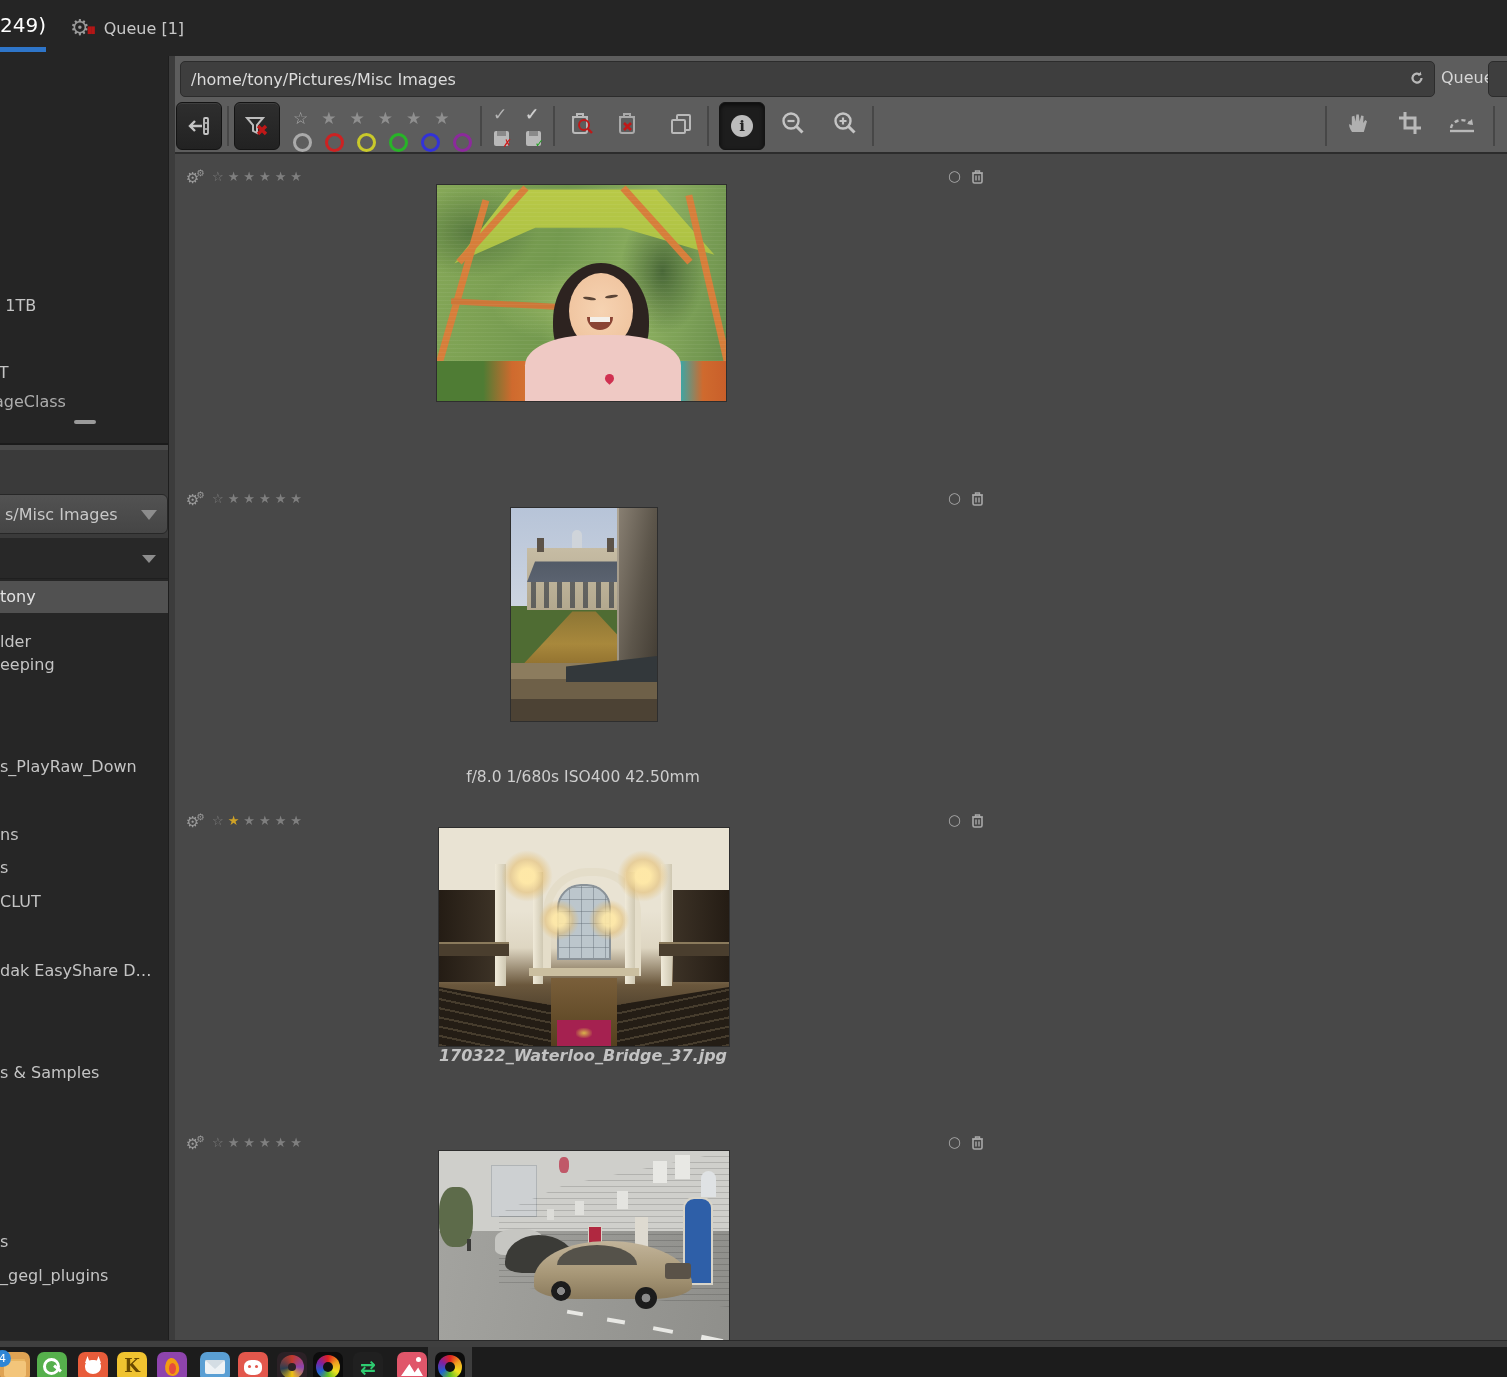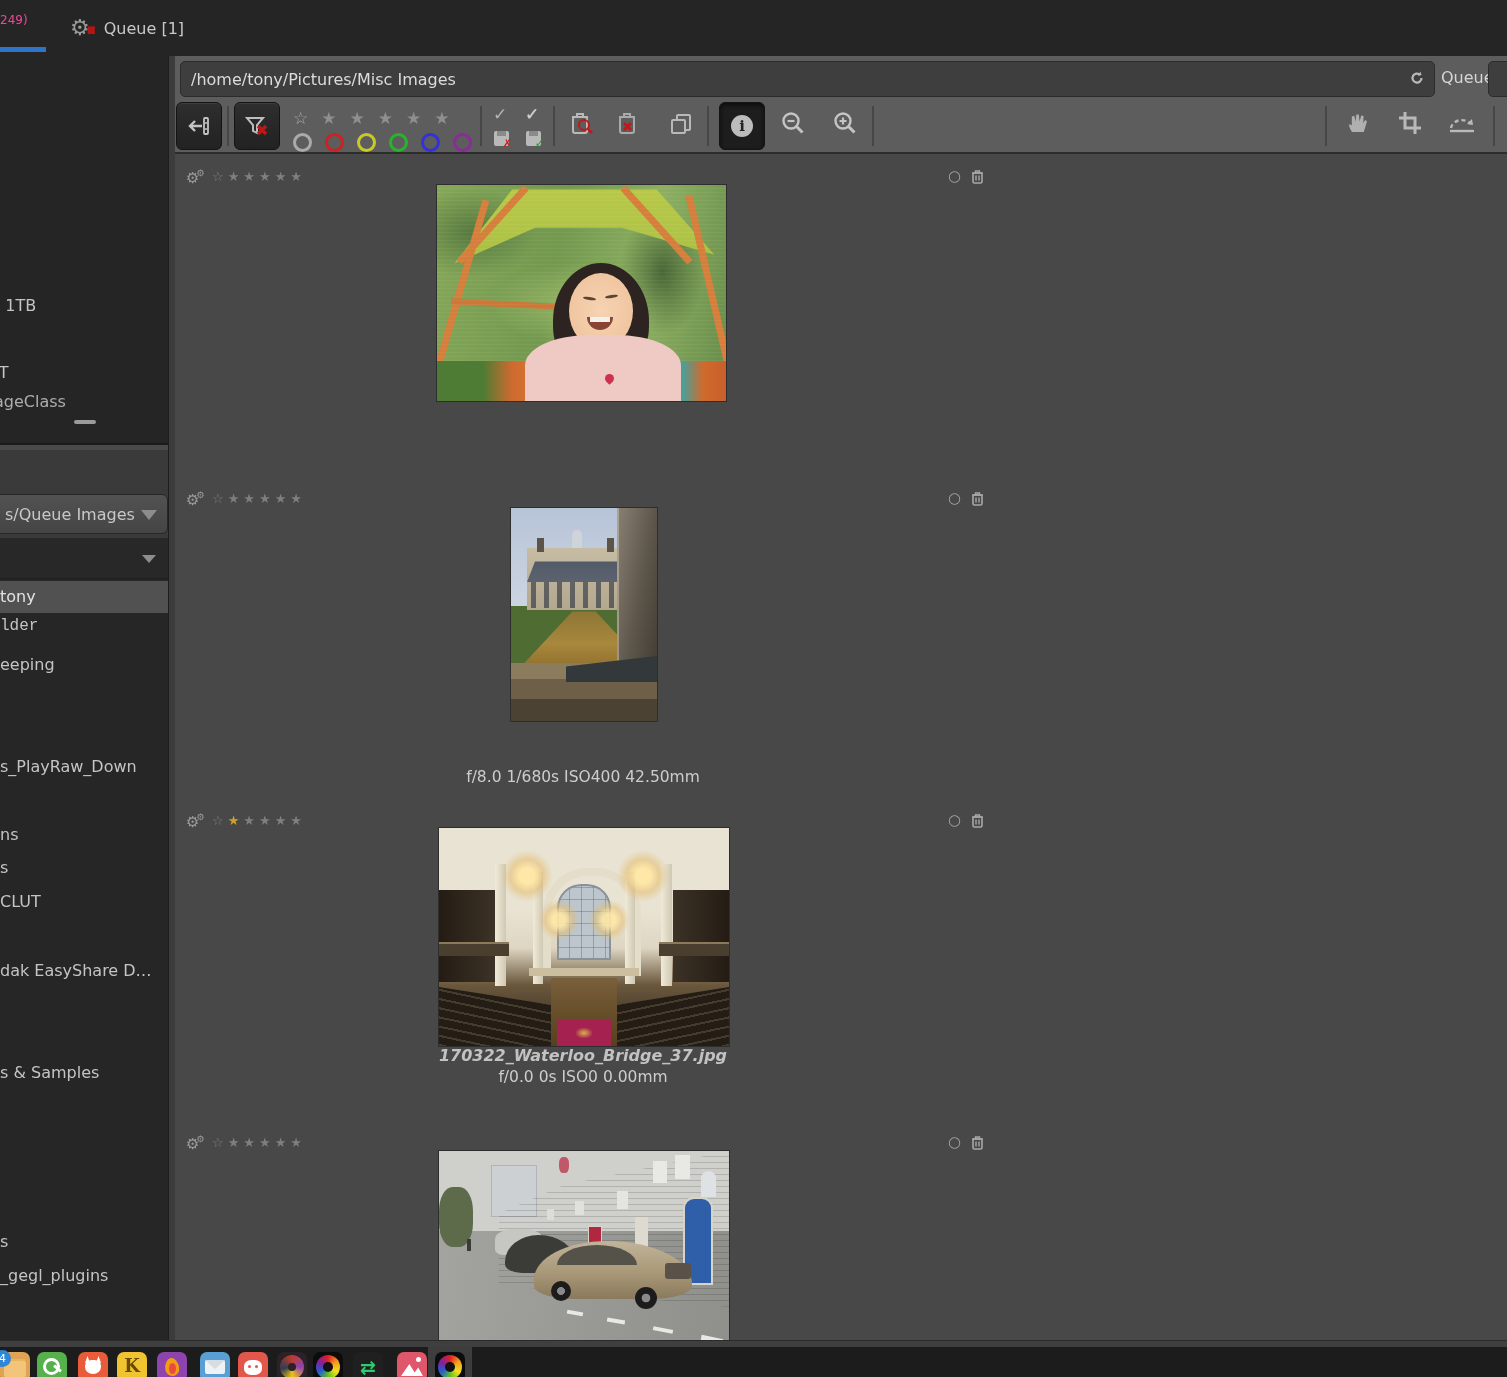--- a/index.html
+++ b/index.html
@@ -1,21 +1,21 @@
 <!DOCTYPE html>
 <html style="--accent: #2e75c9; --star_gold: #cfa226; --label_red: #cc2222; --label_yellow: #c9c92a; --label_green: #28b428; --label_blue: #3232d8; --label_purple: #8c2a9c; --bg_tabbar: #252525; --bg_toolbar: #5d5d5d; --bg_browser: #484848; --bg_sidebar_list: #262626;"><head>
 <meta charset="utf-8">
 <style>
   html,body{margin:0;padding:0;background:#1c1c1c;}
   .screen{position:relative;width:1507px;height:1377px;overflow:hidden;
     background:#474747;font-family:"DejaVu Sans",sans-serif;color:#cccccc;}
 
   
   .tabbar{position:absolute;left:0;top:0;width:1507px;height:56px;background:#252525;}
-  .tab-fb{position:absolute;left:0;top:13px;font-size:12px;color:#ec4899;}
+  .tab-fb{position:absolute;left:0;top:13px;font-size:20px;color:#ffffff;}
   .tab-underline{position:absolute;left:0;top:47px;width:46px;height:5px;background:var(--accent,#2e75c9);}
   .tab-queue{position:absolute;left:70px;top:8px;height:40px;display:flex;align-items:center;gap:14px;font-size:16px;color:#c8c8c8;}
   .qgear{position:relative;font-size:22px;color:#9a9a9a;line-height:22px;}
   .qgear .pause{position:absolute;right:-4px;bottom:-2px;font-size:10px;color:#b41616;letter-spacing:-2px;font-weight:bold;}
 
   
   .side-top{position:absolute;left:0;top:56px;width:168px;height:387px;background:#252525;overflow:hidden;}
   .tree-item{position:absolute;left:-6px;font-size:16px;color:#c4c4c4;white-space:nowrap;}
   .collapse-handle{position:absolute;left:74px;top:364px;width:22px;height:4px;border-radius:2px;background:#9a9a9a;}
   .side-sep{position:absolute;left:0;top:443px;width:168px;height:7px;background:#4a4a4a;border-top:2px solid #1b1b1b;border-bottom:2px solid #1b1b1b;}
@@ -106,29 +106,29 @@
   <div class="side-top">
     <div class="tree-item" style="top:240px;">) 1TB</div>
     <div class="tree-item" style="top:307px;">IT</div>
     <div class="tree-item" style="top:336px;opacity:.85;">ageClass</div>
     <div class="collapse-handle"></div>
   </div>
   <div class="side-sep"></div>
 
   <div class="side-low">
     <div class="dir-dropdown">
-      <span class="lbl">s/Queue Images</span>
+      <span class="lbl">s/Misc Images</span>
       <span class="dd-arrow"></span>
     </div>
     <div class="dir-combo">
       <span class="dd-arrow"></span>
     </div>
     <div class="dirlist">
       <div class="dirrow sel" style="top:2px;">tony</div>
-      <div class="dirrow" style="top:31px;font-family:Liberation Mono, monospace;">lder</div>
+      <div class="dirrow" style="top:47px;">lder</div>
       <div class="dirrow" style="top:70px;">eeping</div>
       <div class="dirrow" style="top:172px;">s_PlayRaw_Down</div>
       <div class="dirrow" style="top:240px;">ns</div>
       <div class="dirrow" style="top:273px;">s</div>
       <div class="dirrow" style="top:307px;">CLUT</div>
       <div class="dirrow" style="top:376px;">dak EasyShare D…</div>
       <div class="dirrow" style="top:478px;">s &amp; Samples</div>
       <div class="dirrow" style="top:647px;">s</div>
       <div class="dirrow" style="top:681px;">_gegl_plugins</div>
     </div>
@@ -368,21 +368,20 @@
         <div class="lay" style="left:100px;top:72px;width:40px;height:40px;background:radial-gradient(circle,rgba(255,232,165,.9) 0 22%,rgba(228,188,108,.5) 48%,transparent 72%);"></div>
         <div class="lay" style="left:150px;top:72px;width:40px;height:40px;background:radial-gradient(circle,rgba(255,232,165,.9) 0 22%,rgba(228,188,108,.5) 48%,transparent 72%);"></div>
         <div class="lay" style="left:90px;top:140px;width:110px;height:8px;background:#cbbfa0;"></div>
         <div class="lay" style="left:0;top:146px;width:122px;height:72px;background:#241d15;clip-path:polygon(0 18%,100% 45%,100% 100%,0 100%);background-image:repeating-linear-gradient(12deg,rgba(190,170,130,.22) 0 2px,transparent 2px 9px);"></div>
         <div class="lay" style="left:168px;top:146px;width:122px;height:72px;background:#241d15;clip-path:polygon(0 45%,100% 18%,100% 100%,0 100%);background-image:repeating-linear-gradient(-12deg,rgba(190,170,130,.22) 0 2px,transparent 2px 9px);"></div>
         <div class="lay" style="left:112px;top:150px;width:66px;height:68px;background:linear-gradient(#7a5f3a,#55401f);"></div>
         <div class="lay" style="left:118px;top:192px;width:54px;height:26px;background:#a52150;"></div>
         <div class="lay" style="left:137px;top:200px;width:16px;height:10px;background:radial-gradient(#d9b24a,#a52150 80%);"></div>
       </div>
       <div class="cap">170322_Waterloo_Bridge_37.jpg</div>
-      <div class="meta" style="top:264px;">f/0.0 0s ISO0 0.00mm</div>
     </div>
 
     <div class="cell" style="top:972px;height:216px;">
       <div class="cellbar">
         <span class="gear">⚙<span class="g2">⚙</span></span>
         <span class="tstars">
           <span>☆</span>
             <span>★</span>
             <span>★</span>
             <span>★</span>

